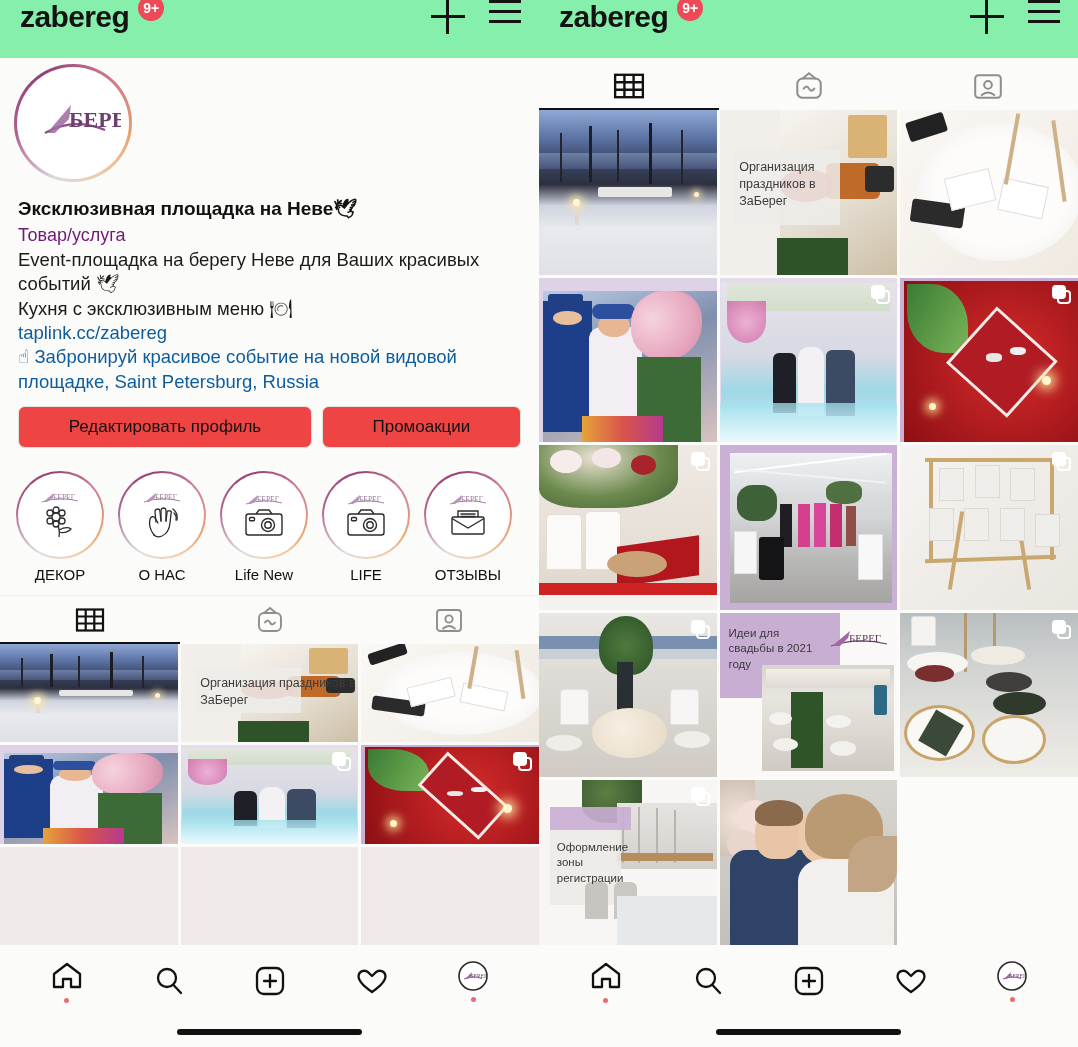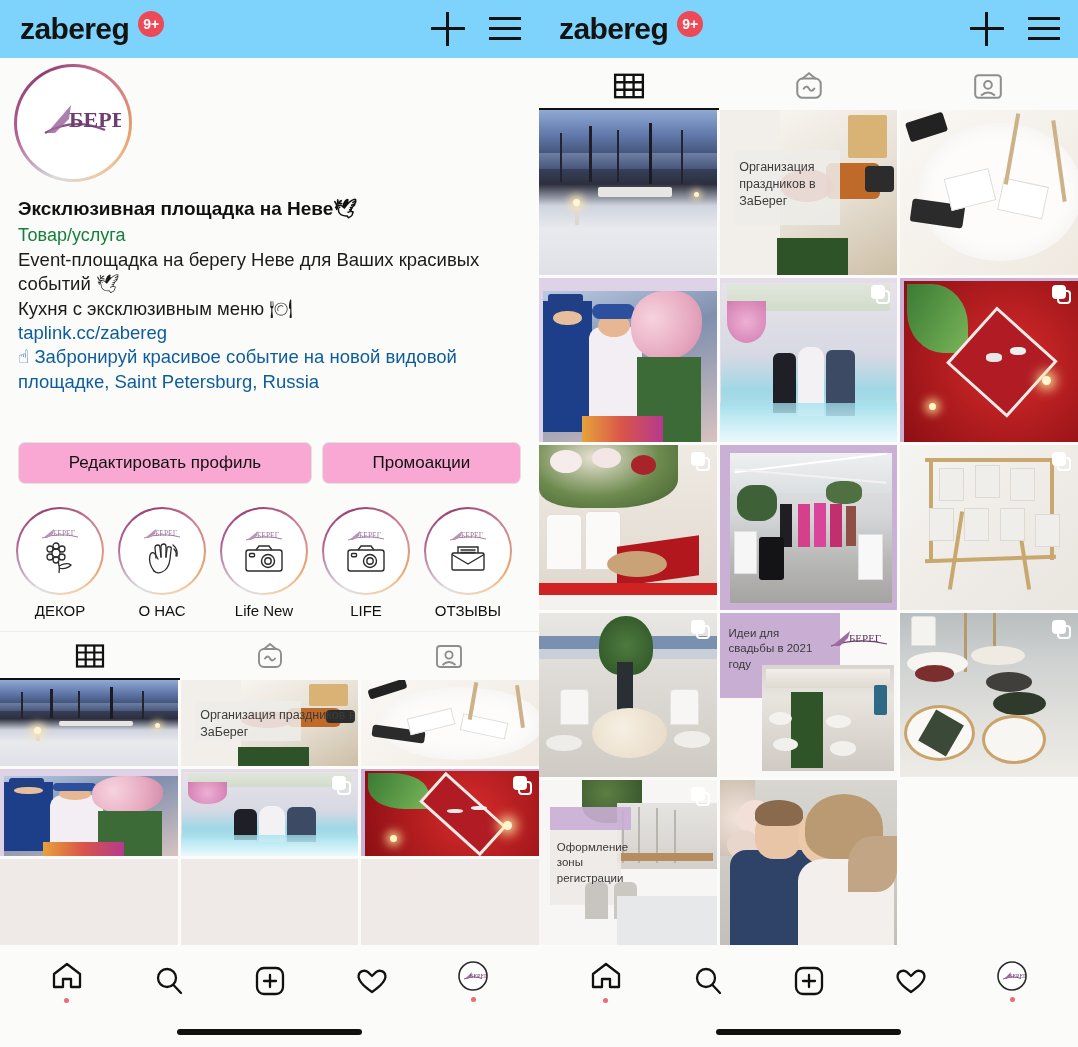--- a/index.html
+++ b/index.html
@@ -19,24 +19,24 @@
     width: 539px; height: 1047px;
     background: #fbfbf9;
     display: flex; flex-direction: column;
     overflow: hidden;
   }
   .phone.right { background: #fbfbf9; }
 
   
   .topbar {
     height: 58px;
-    display: flex; align-items: center;
+    display: flex; 
     padding: 0 18px 0 20px;
     flex: none;
-    background: #7dd3fc;
+    background: #86efac;
   }
   .brand {
     font-size: 30px; font-weight: bold; letter-spacing: -0.6px;
     color: #131313;
   }
   .badge9 {
     margin-left: 9px;
     display: inline-flex; align-items: center; justify-content: center;
     min-width: 26px; height: 26px; padding: 0 5px;
     border-radius: 13px;
@@ -84,36 +84,36 @@
   .stats {
     display: flex; gap: 30px; margin-left: 30px; margin-top: 28px;
   }
   .stat { text-align: center; min-width: 62px; }
   .stat-num { font-size: 24px; font-weight: bold; color: #131313; line-height: 1.15; }
   .stat-label { font-size: 17px; color: #1d1d1d; margin-top: 2px; white-space: nowrap; }
 
   
   .bio { padding: 14px 18px 0 18px; flex: none; }
   .bio-name { font-size: 19px; font-weight: bold; color: #111; line-height: 1.35; }
-  .bio-cat { font-size: 18px; color: #15803d; line-height: 1.45; }
+  .bio-cat { font-size: 18px; color: #701a75; line-height: 1.45; }
   .bio-line { font-size: 18.5px; color: #1b1b1b; line-height: 1.32; }
   .bio-link { font-size: 18.5px; color: #0d5d9e; line-height: 1.32; cursor: pointer; }
   .bio-addr { font-size: 18.5px; color: #0d5d9e; line-height: 1.32; }
 
   
   .btn-rows { padding: 12px 18px 0 18px; flex: none; }
   .btn-row { display: flex; gap: 10px; margin-bottom: 9px; }
   .btn {
-    background: #f9a8d4;
+    background: #ef4444;
     border: 1px solid #e2e2de;
     border-radius: 7px;
     height: 42px;
     display: flex; align-items: center; justify-content: center;
     font-size: 17px; color: #111; cursor: pointer;
-    white-space: nowrap; padding: 0 10px; margin-top: 36px;
+    white-space: nowrap; padding: 0 10px;
   }
   .btn.grow { flex: 1 1 auto; }
   .btn.small { font-size: 15.5px; }
 
   
   .highlights { display: flex; gap: 14px; padding: 14px 16px 0 16px; flex: none; }
   .hl { width: 88px; text-align: center; cursor: pointer; }
   .hl-ring {
     width: 88px; height: 88px; border-radius: 50%;
     padding: 2px;

